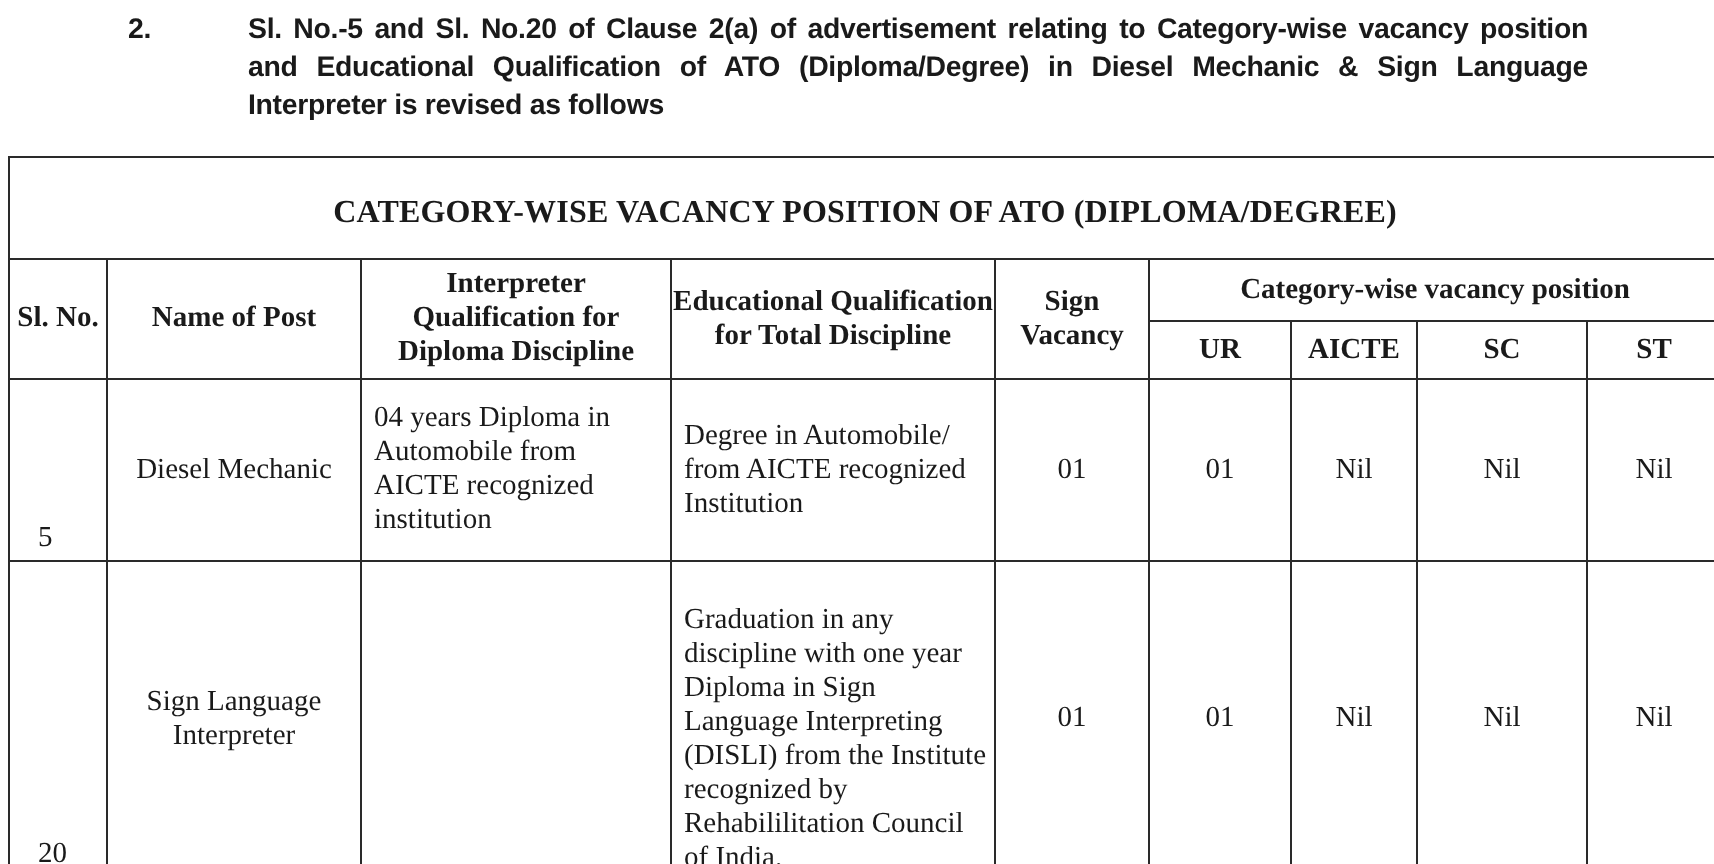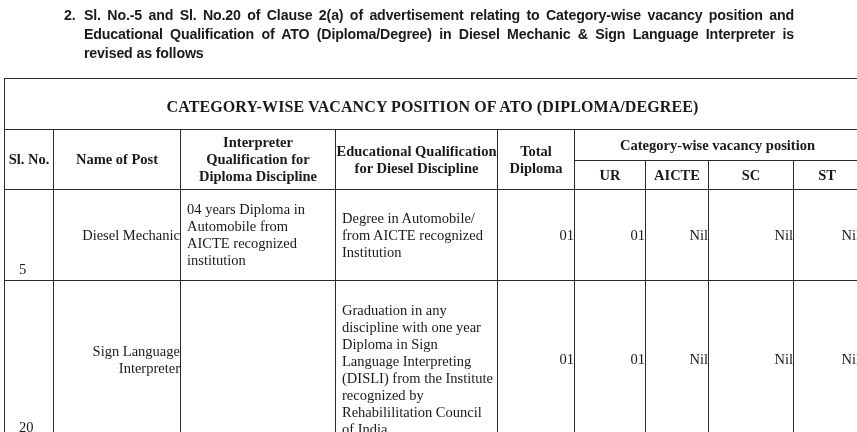--- a/index.html
+++ b/index.html
@@ -28,20 +28,21 @@
       display: flex;
     }
     .intro .num {
       width: 20px;
       flex: 0 0 20px;
     }
     .intro .text {
       flex: 1;
       text-align: justify;
       text-align-last: left;
+      margin-left: 40px;
     }
     table.vacancy {
       position: absolute;
       left: 4px;
       top: 78px;
       width: 856px;
       border-collapse: collapse;
       table-layout: fixed;
       font-size: 14.5px;
     }
@@ -63,21 +64,21 @@
       font-size: 14.5px;
       line-height: 17px;
       text-align: center;
       vertical-align: middle;
     }
     .hdr-row th { height: 30px; }
     .hdr-sub th { height: 28px; border-radius: 11px; }
     td {
       font-size: 14.5px;
       line-height: 17px;
-      text-align: right;
+      text-align: center;
       vertical-align: middle;
     }
     td.left {
       text-align: left;
       padding-left: 6px !important;
       padding-right: 2px !important;
     }
     td.sl {
       vertical-align: bottom;
       text-align: left;
@@ -109,22 +110,22 @@
     <col style="width:67px">
   </colgroup>
   <tbody>
       <tr>
     <td colspan="9" class="title-cell">CATEGORY-WISE VACANCY POSITION OF ATO (DIPLOMA/DEGREE)</td>
   </tr>
   <tr class="hdr-row">
     <th rowspan="2">Sl. No.</th>
     <th rowspan="2">Name of Post</th>
     <th rowspan="2">Interpreter Qualification for Diploma Discipline</th>
-    <th rowspan="2">Educational Qualification for Diesel Discipline</th>
-    <th rowspan="2">Total Diploma</th>
+    <th rowspan="2">Educational Qualification for Total Discipline</th>
+    <th rowspan="2">Sign Vacancy</th>
     <th colspan="4">Category-wise vacancy position</th>
   </tr>
   <tr class="hdr-sub">
     <th>UR</th>
     <th>AICTE</th>
     <th>SC</th>
     <th>ST</th>
   </tr>
   <tr class="row5">
     <td class="sl">5</td>

